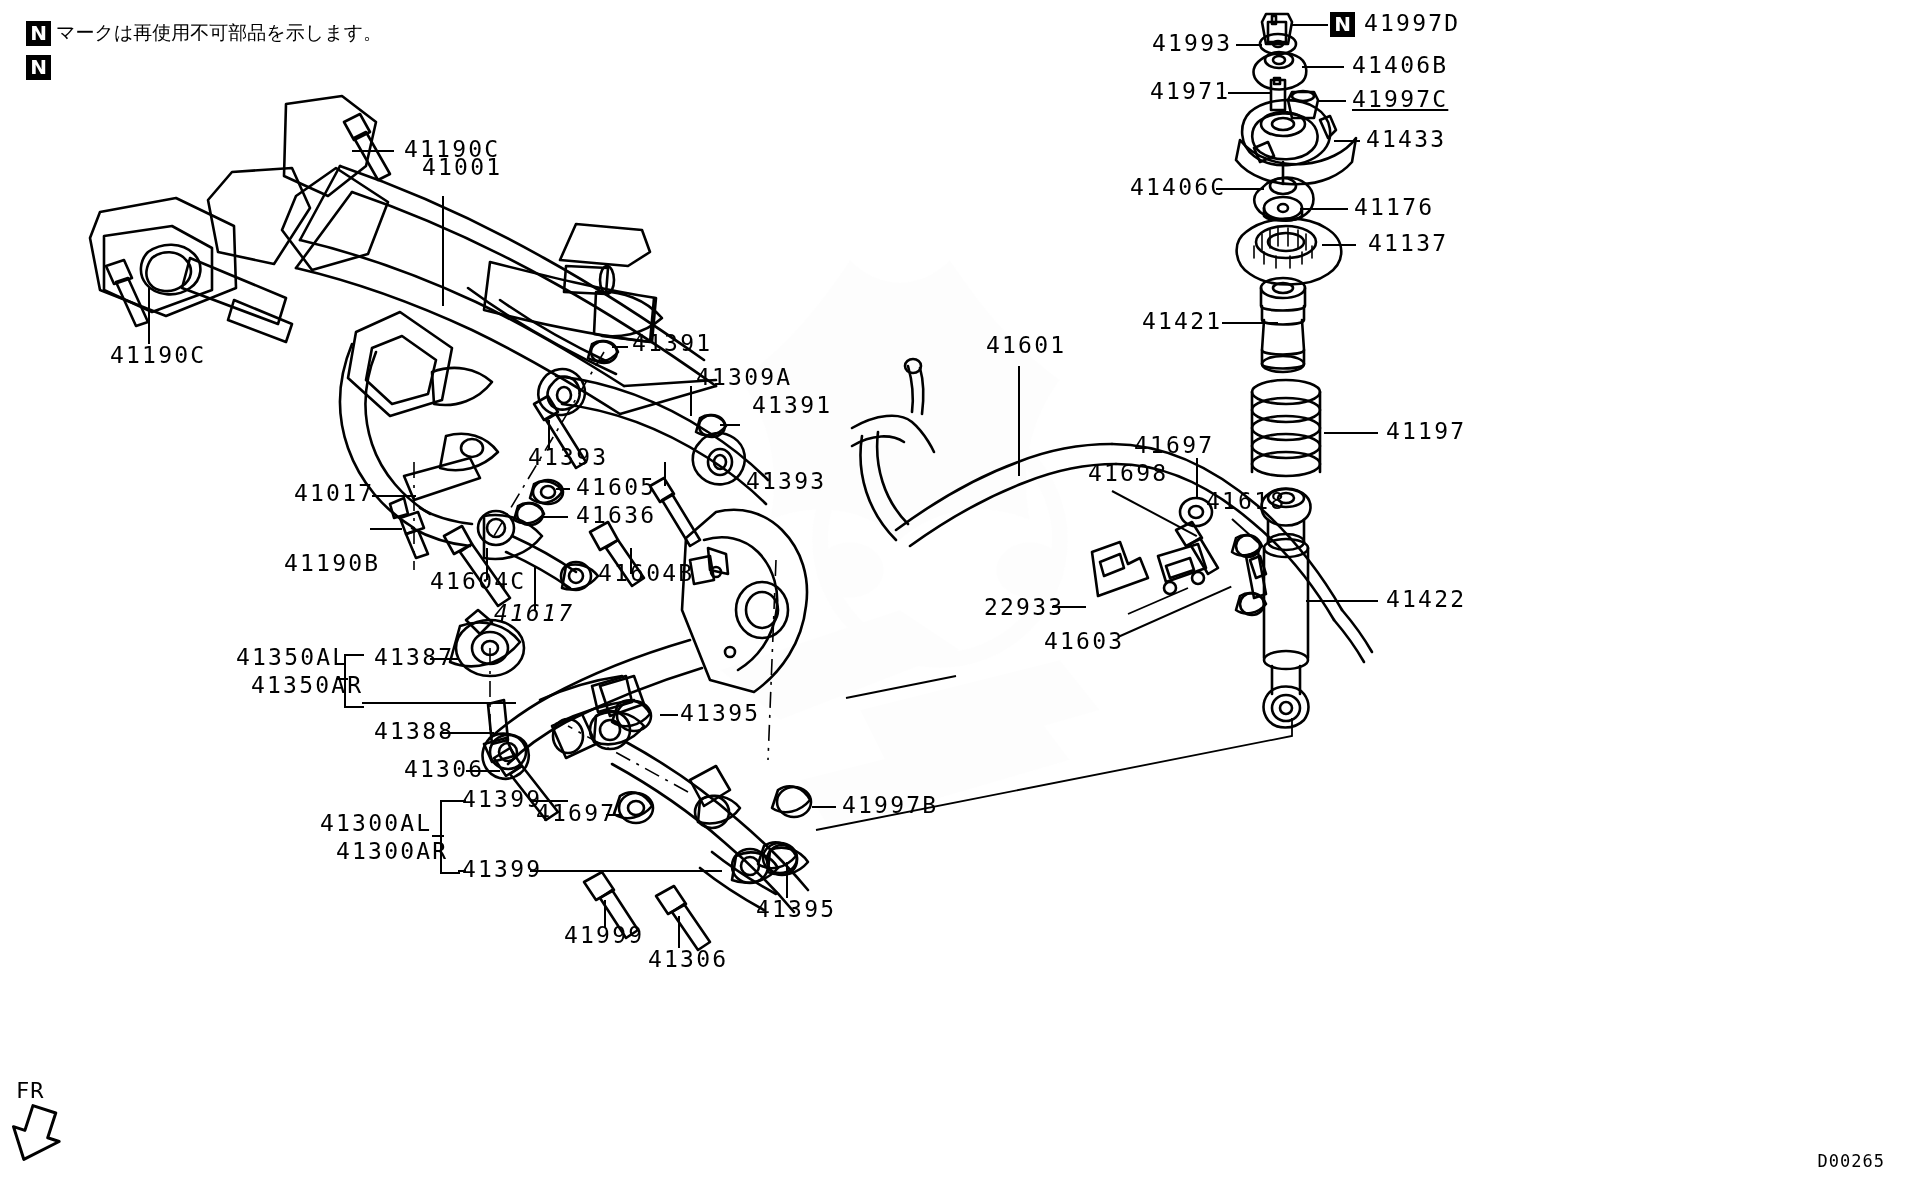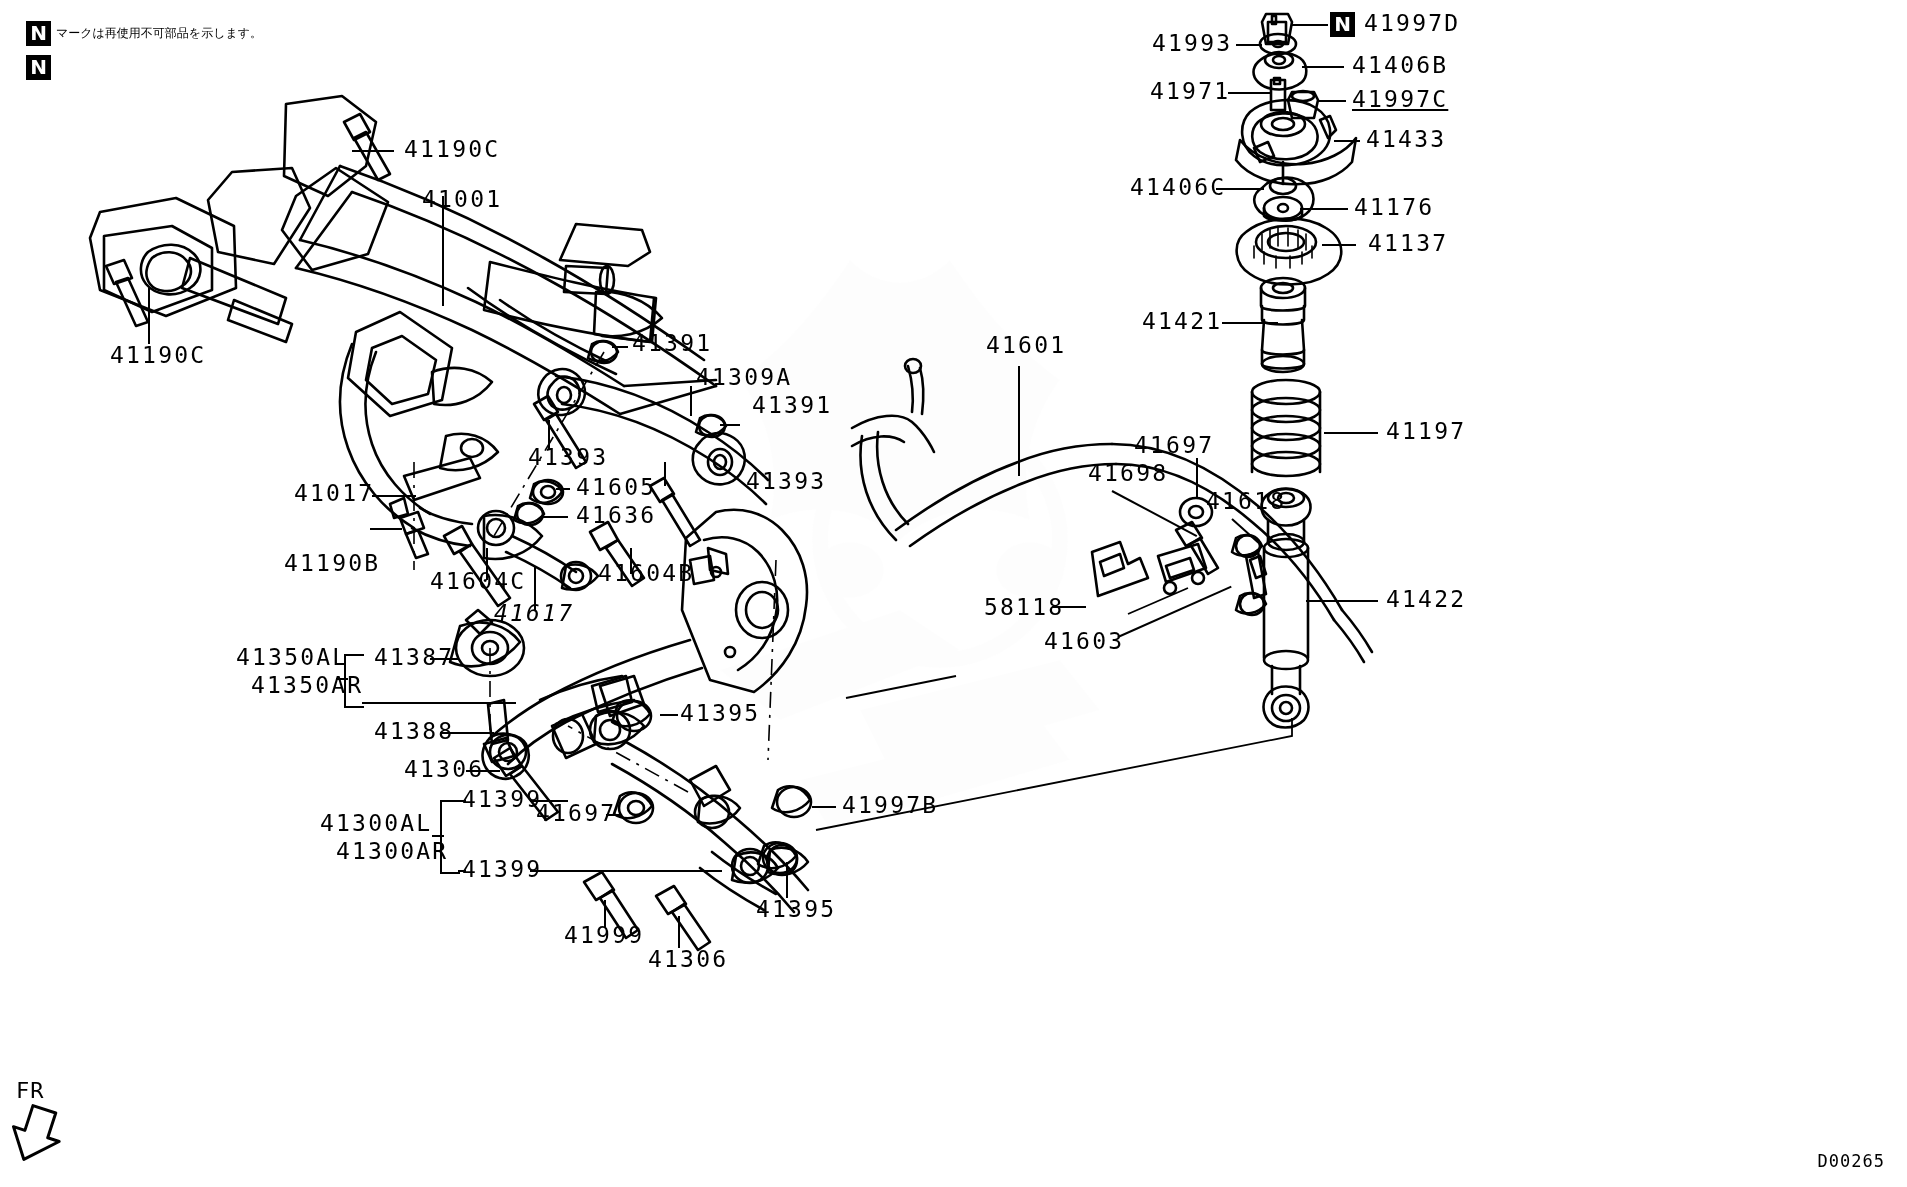--- a/index.html
+++ b/index.html
@@ -11,21 +11,21 @@
 
   
   .legend{position:absolute;left:26px;top:16px;}
   .legend-row{display:flex;align-items:center;height:34px;}
   .nbadge{
     display:inline-block;background:#000;color:#fff;
     font-family:"DejaVu Sans",sans-serif;font-weight:700;
     width:25px;height:25px;line-height:25px;text-align:center;
     font-size:20px;margin-right:5px;
   }
-  .legend-jp{font-family:"DejaVu Sans",sans-serif;font-size:12px;letter-spacing:0px;}
+  .legend-jp{font-family:"DejaVu Sans",sans-serif;font-size:19px;letter-spacing:0px;}
   .legend-en{font-family:"DejaVu Sans Mono",monospace;font-size:20px;letter-spacing:2.4px;}
 
   
   .lbl{
     position:absolute;white-space:nowrap;
     font-family:"DejaVu Sans Mono",monospace;
     font-size:23px;letter-spacing:2.2px;color:#000;line-height:1;
   }
 
   
@@ -431,21 +431,21 @@
   <div class="ld h" style="left:336px;top:678px;width:12px;"></div>
   <div class="ld h" style="left:362px;top:702px;width:154px;"></div>
 
   <div class="brk" style="left:440px;top:800px;width:18px;height:70px;"></div>
   <div class="ld h" style="left:432px;top:835px;width:12px;"></div>
   <div class="ld h" style="left:458px;top:800px;width:8px;"></div>
   <div class="ld h" style="left:458px;top:870px;width:8px;"></div>
   <div class="ld h" style="left:530px;top:870px;width:192px;"></div>
 
   <div class="lbl" style="left:404px;top:138px;">41190C</div>
-  <div class="lbl" style="left:422px;top:188px;">41001</div>
+  <div class="lbl" style="left:422px;top:156px;">41001</div>
   <div class="lbl" style="left:110px;top:344px;">41190C</div>
   <div class="lbl" style="left:632px;top:332px;">41391</div>
   <div class="lbl" style="left:696px;top:366px;">41309A</div>
   <div class="lbl" style="left:752px;top:394px;">41391</div>
   <div class="lbl" style="left:528px;top:446px;">41393</div>
   <div class="lbl" style="left:746px;top:470px;">41393</div>
   <div class="lbl" style="left:294px;top:482px;">41017</div>
   <div class="lbl" style="left:576px;top:476px;">41605</div>
   <div class="lbl" style="left:576px;top:504px;">41636</div>
   <div class="lbl" style="left:284px;top:504px;margin-top:48px;">41190B</div>
@@ -465,21 +465,21 @@
   <div class="lbl" style="left:462px;top:858px;">41399</div>
   <div class="lbl" style="left:842px;top:794px;">41997B</div>
   <div class="lbl" style="left:564px;top:924px;">41999</div>
   <div class="lbl" style="left:648px;top:948px;">41306</div>
   <div class="lbl" style="left:756px;top:898px;">41395</div>
 
   <div class="lbl" style="left:986px;top:334px;">41601</div>
   <div class="lbl" style="left:1088px;top:462px;">41698</div>
   <div class="lbl" style="left:1134px;top:434px;">41697</div>
   <div class="lbl" style="left:1206px;top:490px;">41618</div>
-  <div class="lbl" style="left:984px;top:596px;">58118</div>
+  <div class="lbl" style="left:984px;top:596px;">22933</div>
   <div class="lbl" style="left:1044px;top:630px;">41603</div>
 
   <div class="nbadge" style="position:absolute;left:1330px;top:12px;">N</div>
   <div class="lbl" style="left:1364px;top:12px;">41997D</div>
   <div class="lbl" style="left:1152px;top:32px;">41993</div>
   <div class="lbl" style="left:1352px;top:54px;">41406B</div>
   <div class="lbl" style="left:1150px;top:80px;">41971</div>
   <div class="lbl" style="left:1352px;top:88px;text-decoration:underline;">41997C</div>
   <div class="lbl" style="left:1366px;top:128px;">41433</div>
   <div class="lbl" style="left:1130px;top:176px;">41406C</div>

